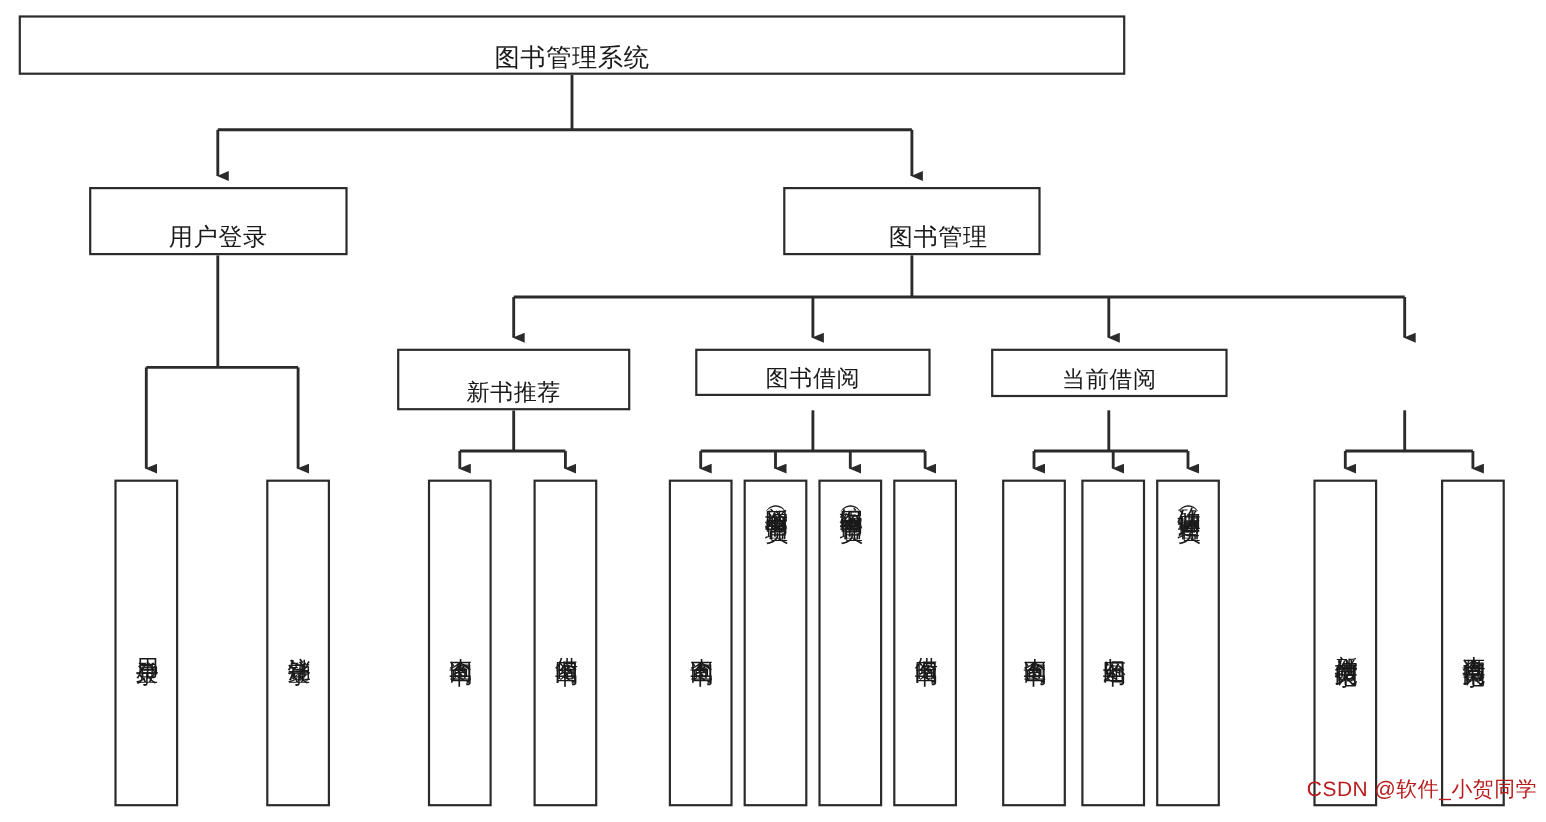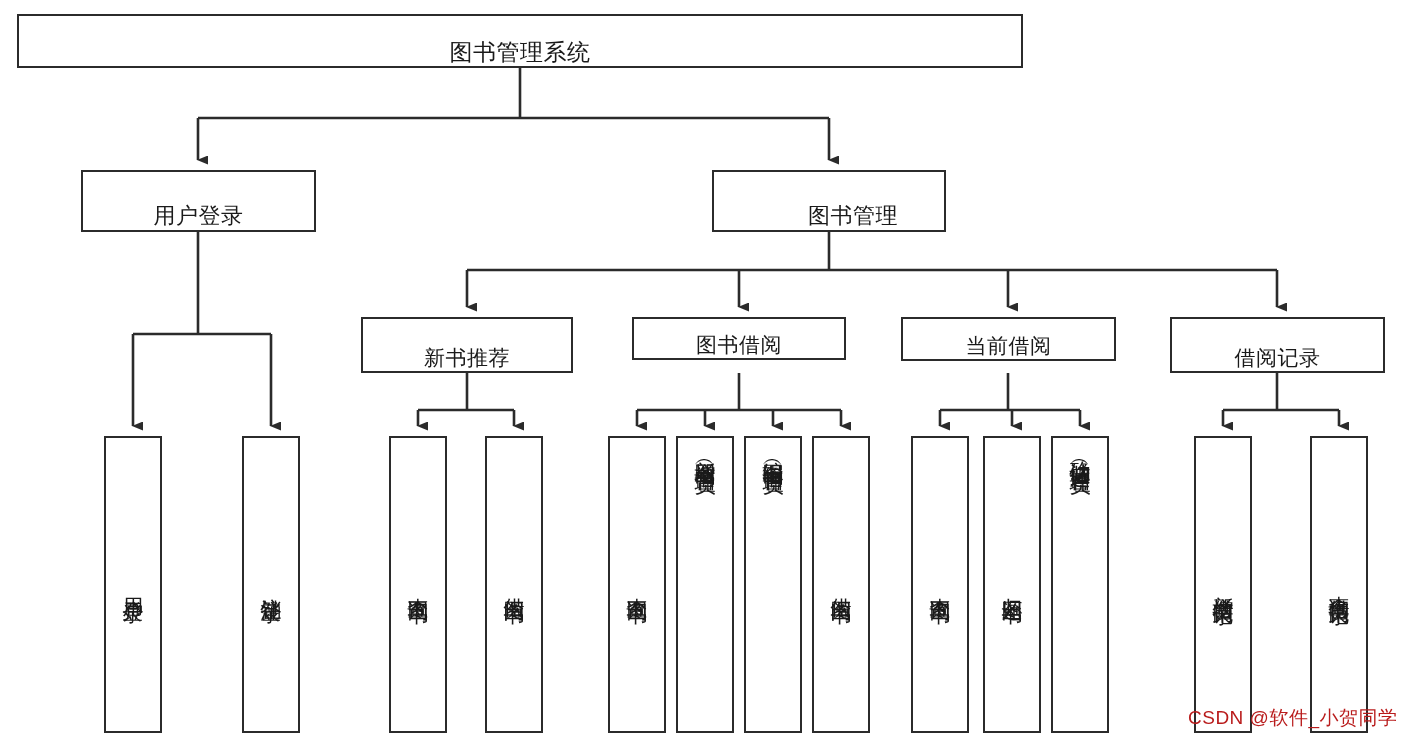--- a/index.html
+++ b/index.html
@@ -141,23 +141,20 @@
 
   <div class="node node-l3" style="left:361px; top:317px; width:212px; height:56px;">
     <span class="label">新书推荐</span>
   </div>
   <div class="node node-l3" style="left:632px; top:317px; width:214px; height:43px;">
     <span class="label">图书借阅</span>
   </div>
   <div class="node node-l3" style="left:901px; top:317px; width:215px; height:44px;">
     <span class="label">当前借阅</span>
   </div>
-  <div class="node node-l3" style="left:1170px; top:317px; width:215px; height:56px;">
-    <span class="label">借阅记录</span>
-  </div>
 
   <div class="node node-leaf leaf-mid" style="left:104px; top:436px; width:58px; height:297px;">
     <span class="label">用户登录</span>
   </div>
   <div class="node node-leaf leaf-mid" style="left:242px; top:436px; width:58px; height:297px;">
     <span class="label">注销登录</span>
   </div>
   <div class="node node-leaf leaf-mid" style="left:389px; top:436px; width:58px; height:297px;">
     <span class="label">查询图书</span>
   </div>

